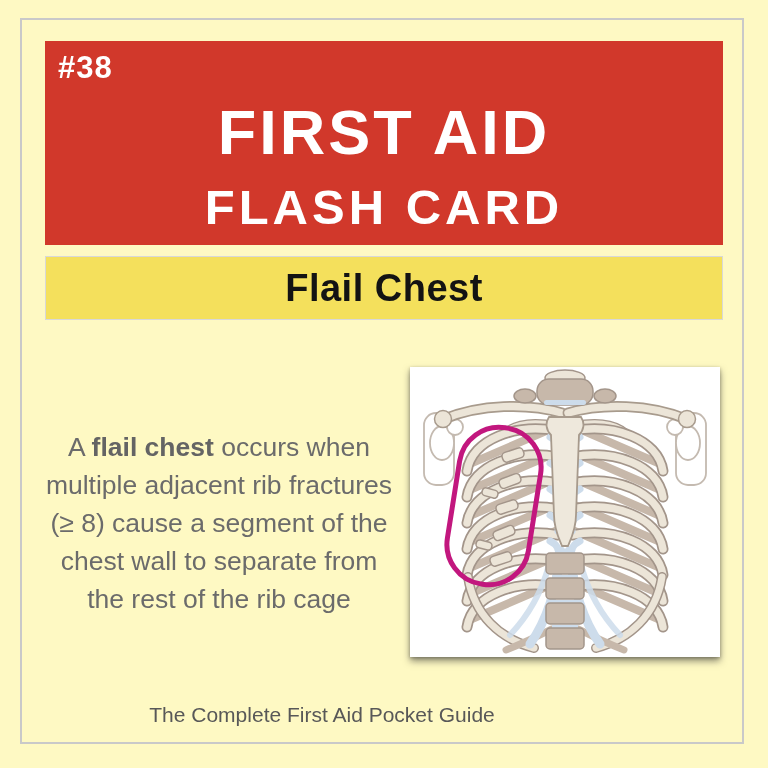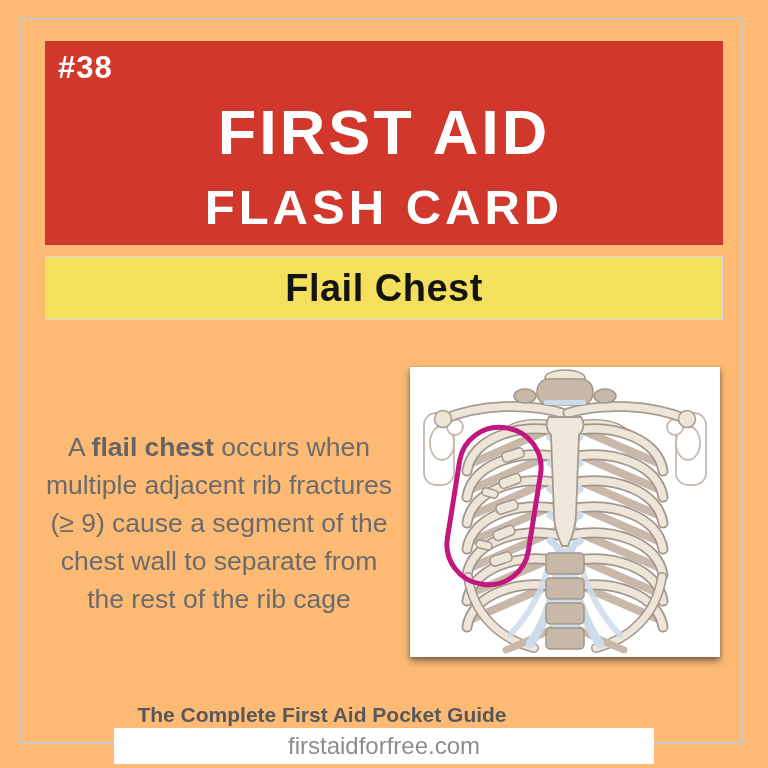--- a/index.html
+++ b/index.html
@@ -1,18 +1,18 @@
 <!DOCTYPE html>
 <html><head>
 <meta charset="utf-8">
 <style>
   * { margin:0; padding:0; box-sizing:border-box; }
   html,body { width:768px; height:768px; background:#ffffff;
     font-family:"Liberation Sans", sans-serif; overflow:hidden; }
-  .page { position:relative; width:768px; height:768px; background:#fdba74; }
+  .page { position:relative; width:768px; height:768px; background:#fef9c3; }
 
   .card-frame { position:absolute; left:20px; top:18px; width:724px; height:726px;
     border:2px solid #c9c9c9; background:transparent; }
 
   .header-banner { position:absolute; left:45px; top:41px; width:678px; height:204px;
     background:#d1382b; color:#ffffff; text-align:center; }
   .card-number { position:absolute; left:13px; top:9px;
     font-size:31px; font-weight:bold; letter-spacing:1px; }
   .title-line1 { padding-top:25px; font-size:63px; font-weight:bold;
     letter-spacing:3px; line-height:68px;margin-top:32px; }
@@ -27,21 +27,21 @@
   .definition-text { position:absolute; left:42px; top:428px; width:354px;
     font-size:26.5px; line-height:38px; color:#6b6b6b; text-align:center; }
   .definition-text b { color:#646464; }
 
   .figure { position:absolute; left:410px; top:367px; width:310px; height:290px;
     background:#ffffff;
     box-shadow:0 4px 7px rgba(45,45,45,0.55), 0 1px 3px rgba(0,0,0,0.25); }
   .figure svg { display:block; }
 
   .footer-title { position:absolute; left:0; top:703px; width:644px;
-    text-align:center; font-size:21px; font-weight:bold; color:#585858; }
+    text-align:center; font-size:21px; font-weight:normal; color:#585858; }
   .footer-domain { position:absolute; left:114px; top:728px; width:540px; height:36px;
     background:#ffffff; text-align:center; line-height:36px;
     font-size:24px; color:#8d8d8d; }
 </style>
 </head>
 <body>
 
 <div class="page">
 
   <div class="card-frame"></div>
@@ -49,21 +49,21 @@
   <div class="header-banner">
     <div class="card-number">#38</div>
     <div class="title-line1">FIRST AID</div>
     <div class="title-line2">FLASH CARD</div>
   </div>
 
   <div class="topic-banner">
     <div class="topic-title">Flail Chest</div>
   </div>
 
-  <div class="definition-text"><span>A </span><b>flail chest</b><span> occurs when multiple adjacent rib fractures (≥ 9) cause a segment of the chest wall to separate from the rest of the rib cage</span></div>
+  <div class="definition-text"><span>A </span><b>flail chest</b><span> occurs when multiple adjacent rib fractures (≥ 8) cause a segment of the chest wall to separate from the rest of the rib cage</span></div>
 
   <div class="figure">
     <svg width="310" height="290" viewBox="0 0 310 290">
       <defs>
         <g id="halfcage" stroke-linecap="round" fill="none">
 
           <rect x="14" y="46" width="30" height="72" rx="12" fill="#ffffff" stroke="#c4bab0" stroke-width="1.8"></rect>
           <ellipse cx="32" cy="76" rx="12" ry="17" fill="#ffffff" stroke="#c4bab0" stroke-width="1.8"></ellipse>
           <circle cx="45" cy="60" r="8" fill="#ffffff" stroke="#c4bab0" stroke-width="1.8"></circle>
 
@@ -158,15 +158,14 @@
           </g>
       </g>
 
       <g transform="translate(84,139) rotate(9)">
         <rect x="-41" y="-79" width="82" height="158" rx="40" fill="none" stroke="#c2177e" stroke-width="5"></rect>
       </g>
     </svg>
   </div>
 
   <div class="footer-title">The Complete First Aid Pocket Guide</div>
-  <div class="footer-domain">firstaidforfree.com</div>
 
 </div>
 
 </body></html>

